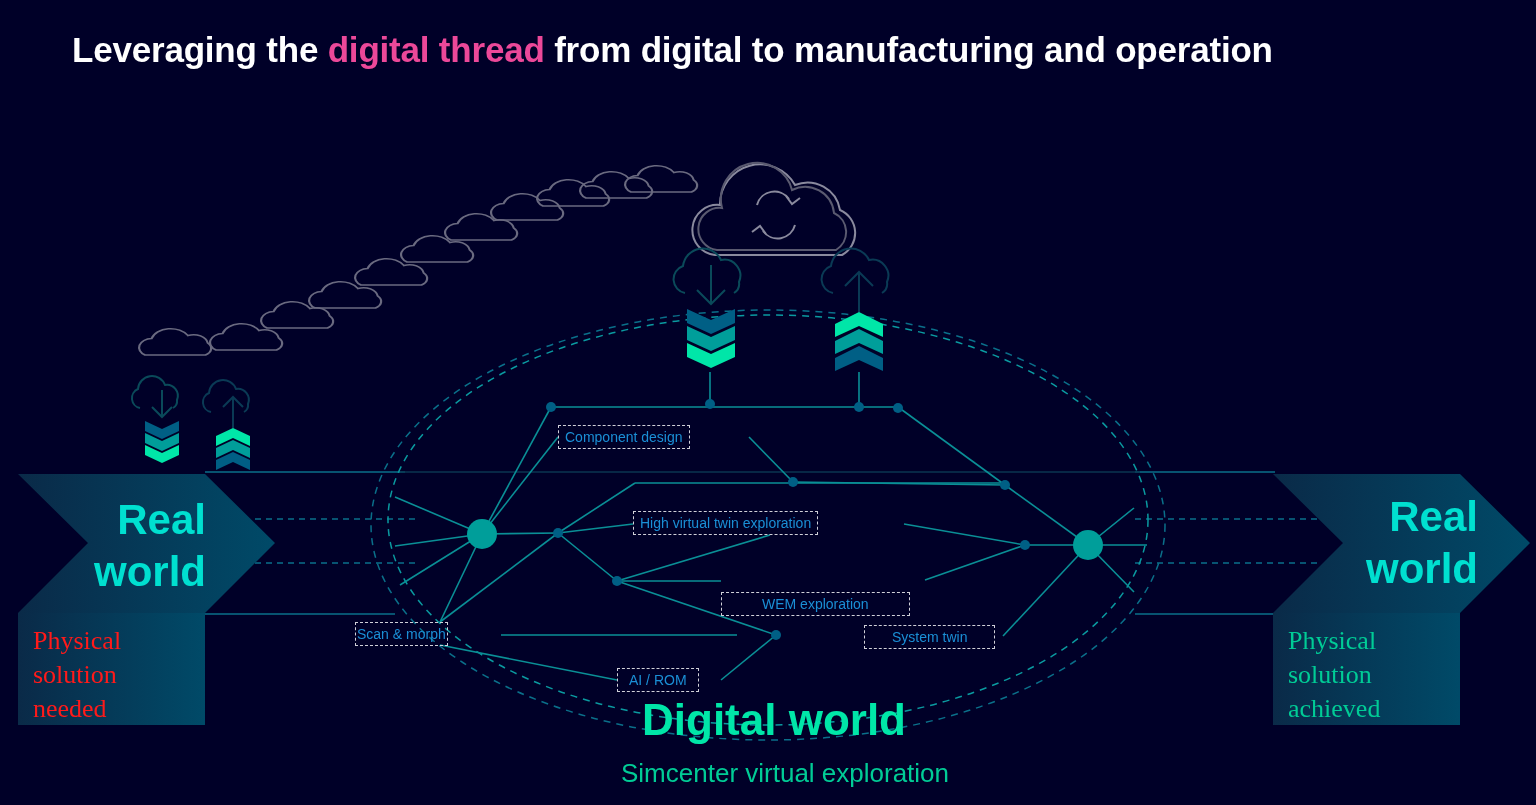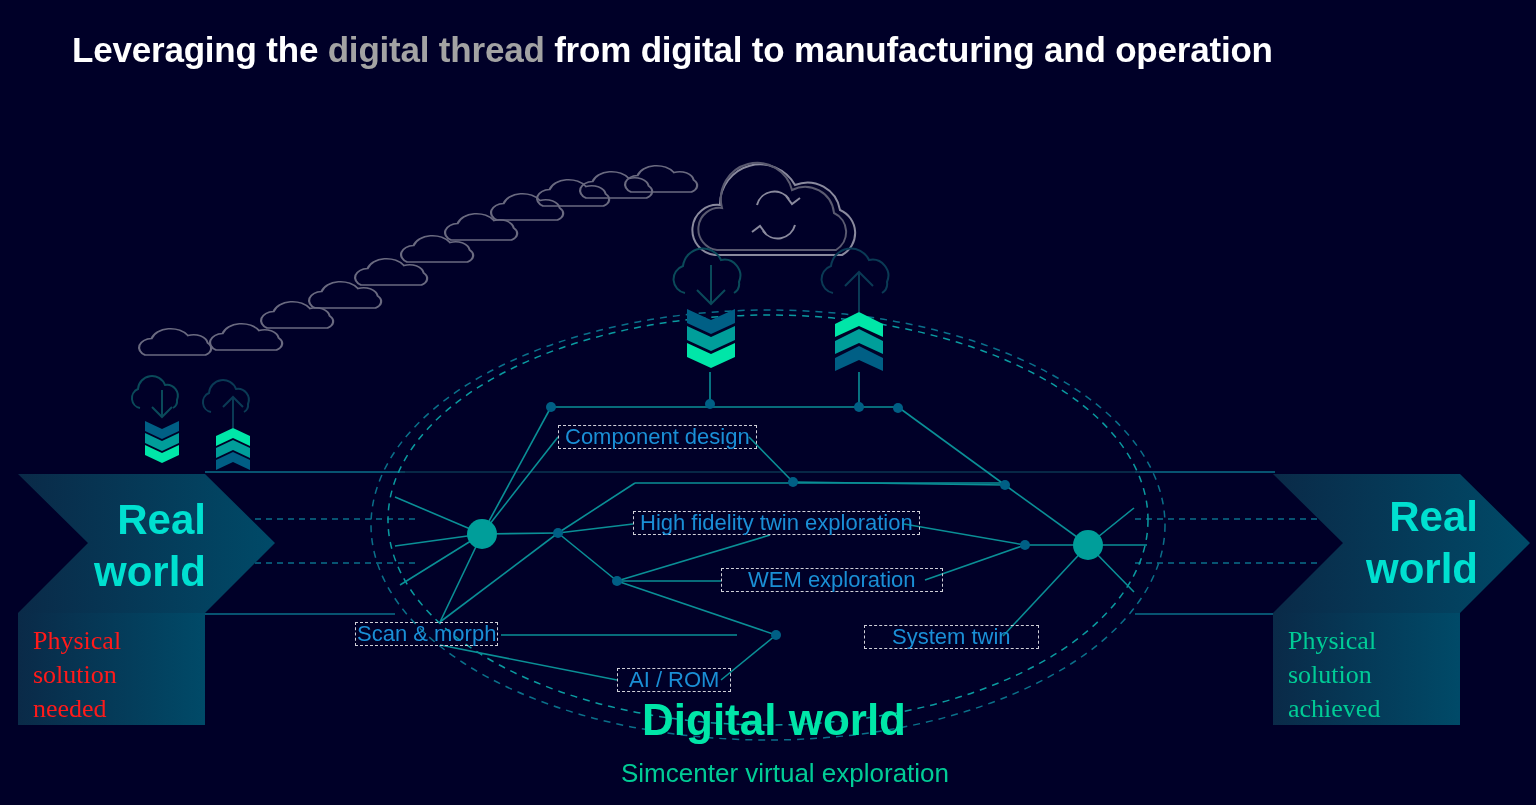--- a/index.html
+++ b/index.html
@@ -7,31 +7,31 @@
     width: 1536px; height: 805px; overflow: hidden;
     background: #000028;
     font-family: "Liberation Sans", sans-serif;
     position: relative;
   }
   .title {
     position: absolute; left: 72px; top: 30px;
     font-size: 35px; font-weight: bold; color: #ffffff;
     letter-spacing: -0.2px; white-space: nowrap;
   }
-  .title .accent { color: #a3a3a3; margin-top: 20px; }
+  .title .accent { color: #ec4899; margin-top: 20px; }
   svg.diagram { position: absolute; left: 0; top: 0; }
   .rw-title {
     position: absolute; font-size: 42px; font-weight: bold; color: #00e0d0;
     line-height: 52px; text-align: right;
   }
   .rw-sub {
     position: absolute; font-size: 26px; line-height: 34px; font-family: Liberation Serif, serif;
   }
   .node-label {
-    position: absolute; font-size: 22px; color: #1a8fd6;
+    position: absolute; font-size: 14px; color: #1a8fd6;
     border: 1.5px dashed #d0d0d8; padding: 1px 6px; white-space: nowrap;
     line-height: 20px;
   }
   .dw-title {
     position: absolute; left: 642px; top: 695px;
     font-size: 44px; font-weight: bold; color: #00e6a8; white-space: nowrap;
   }
   .dw-sub {
     position: absolute; left: 603px; top: 758px;
     font-size: 26px; color: #00cc96; white-space: nowrap; margin-left: 18px;
@@ -206,20 +206,20 @@
   <div>Real</div>
   <div>world</div>
 </div>
 <div class="rw-sub" style="left:1288px; top:624px; color:#00cc96;">
   <div>Physical</div>
   <div>solution</div>
   <div>achieved</div>
 </div>
 
 <div class="node-label" style="left:558px; top:425px;">Component design</div>
-<div class="node-label" style="left:633px; top:511px;">High fidelity twin exploration</div>
-<div class="node-label" style="left:721px; top:568px; padding:1px 26px;">WEM exploration</div>
+<div class="node-label" style="left:633px; top:511px;">High virtual twin exploration</div>
+<div class="node-label" style="left:721px; top:592px; padding:1px 40px;">WEM exploration</div>
 <div class="node-label" style="left:355px; top:622px; padding:1px 1px;">Scan &amp; morph</div>
 <div class="node-label" style="left:864px; top:625px; padding:1px 27px;">System twin</div>
 <div class="node-label" style="left:617px; top:668px; padding:1px 11px;text-align:center;">AI / ROM</div>
 
 <div class="dw-title">Digital world</div>
 <div class="dw-sub">Simcenter virtual exploration</div>
 
 </body></html>

